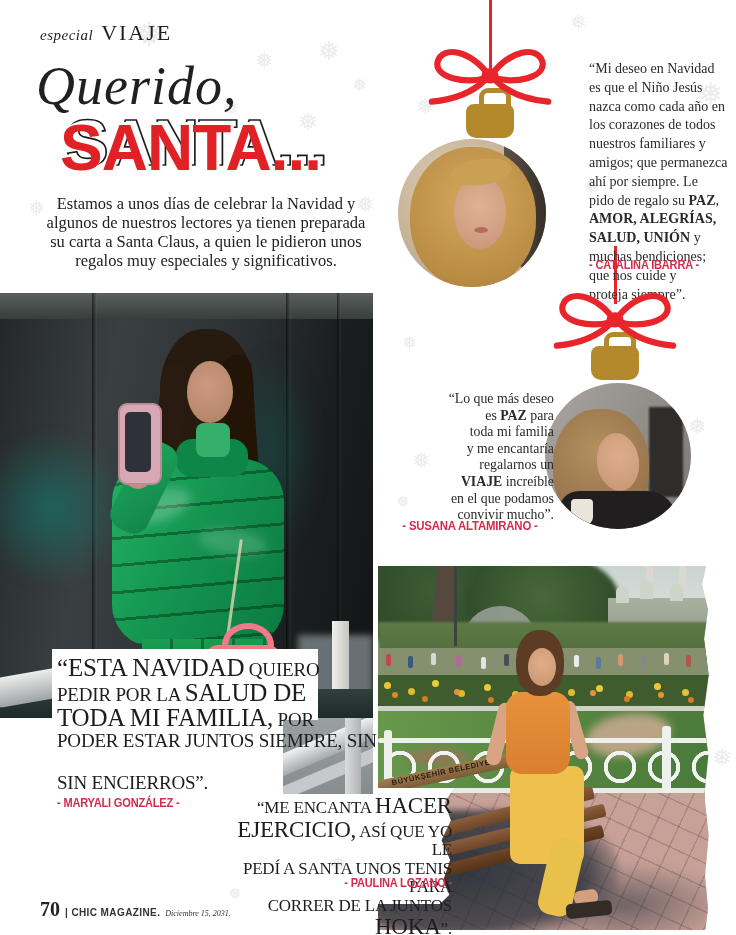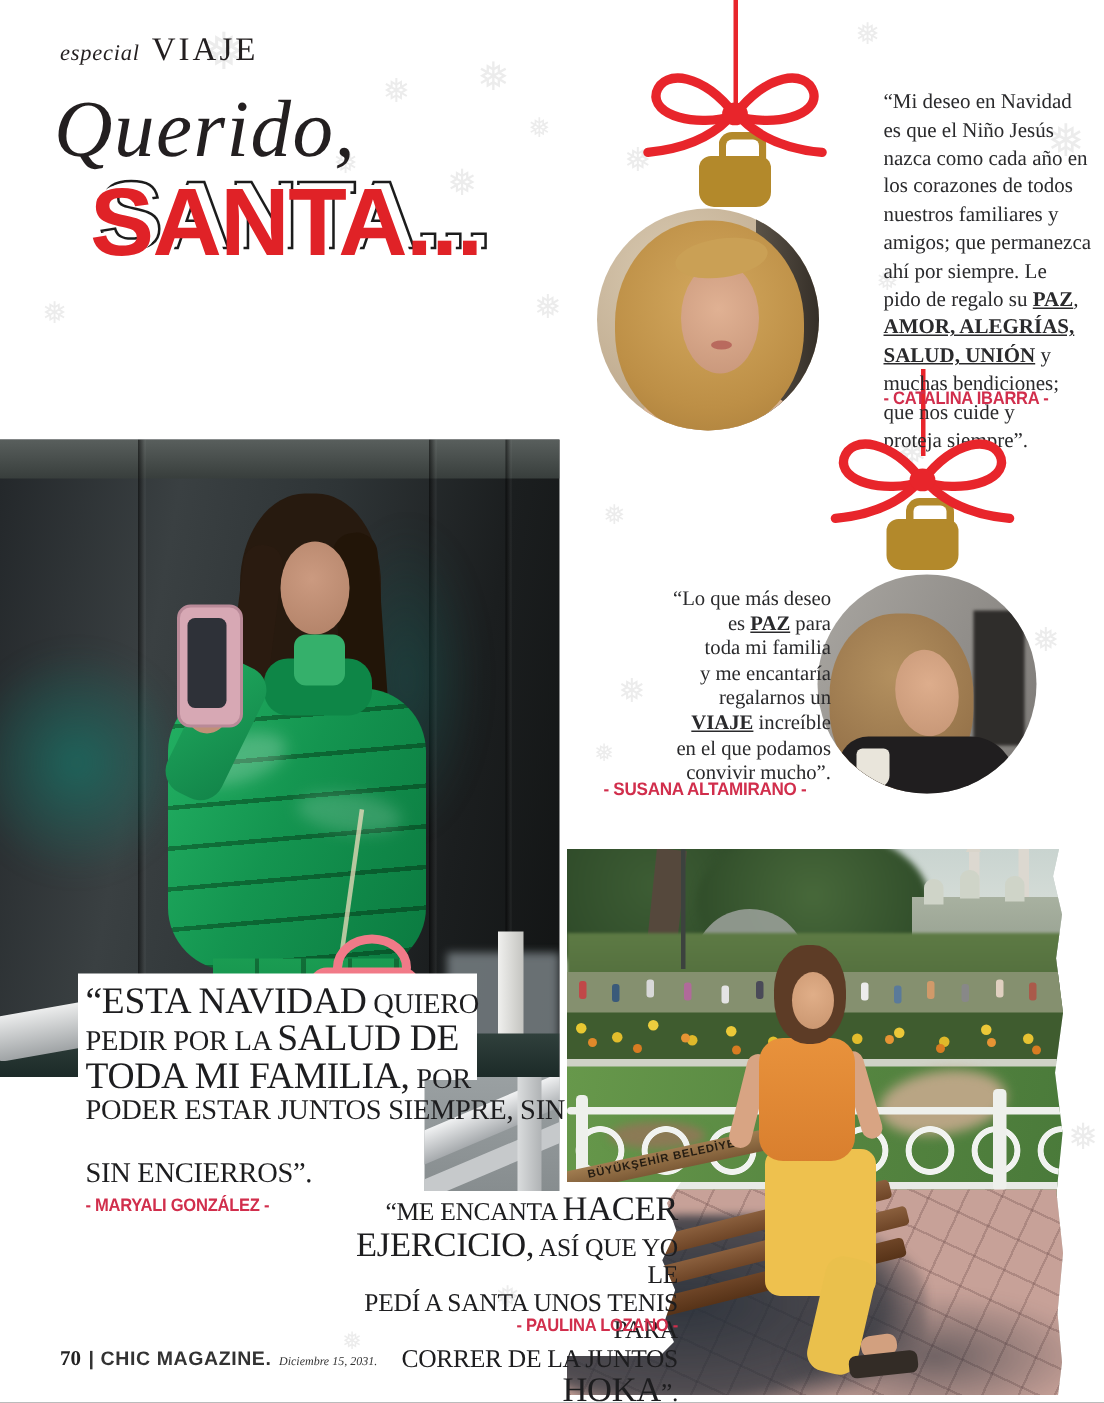--- a/index.html
+++ b/index.html
@@ -82,21 +82,21 @@
   
   .white-box{position:absolute;left:52px;top:649px;width:266px;height:71px;background:#fff;z-index:2;}
   .quote-display{position:absolute;z-index:3;font-family:"Liberation Serif",serif;color:#1d1d1f;}
   .quote-maryali{left:57px;top:655px;width:345px;font-size:19px;line-height:21px;text-align:left;letter-spacing:-.2px;}
   .quote-maryali .em{font-size:25px;line-height:1;}
   .quote-paulina{left:220px;top:794px;width:232px;font-size:17px;line-height:18.5px;text-align:right;letter-spacing:-.2px;}
   .quote-paulina .em{font-size:23px;line-height:1;}
 
   
   .quote-small{position:absolute;z-index:3;font-size:14px;line-height:18.8px;color:#2a2a2c;}
-  .quote-small .em{font-weight:700;text-decoration:underline;}
+  .quote-small .em{font-weight:700;}
   .quote-catalina{left:589px;top:60px;width:142px;text-align:left;}
   .quote-susana{left:410px;top:391px;width:144px;text-align:right;line-height:16.6px;font-size:13.8px;}
 
   
   .attr{position:absolute;z-index:3;font-family:"Liberation Sans",sans-serif;font-weight:700;
         font-size:12px;letter-spacing:-.2px;color:var(--attribution-red,#d12e4c);white-space:nowrap;}
   .attr-maryali{left:57px;top:796px;transform:scaleX(.92);transform-origin:left;}
   .attr-catalina{left:589px;top:258px;transform:scaleX(.92);transform-origin:left;}
   .attr-susana{left:396px;top:519px;width:148px;text-align:center;transform:scaleX(.95);}
   .attr-paulina{left:220px;top:876px;width:232px;text-align:right;transform:scaleX(.92);transform-origin:right;}
@@ -206,22 +206,22 @@
   .wm-pants{left:132px;top:200px;width:74px;height:98px;border-radius:10px;background:#eec14e;}
   .wm-leg{left:166px;top:272px;width:34px;height:78px;border-radius:12px;background:#eac04c;transform:rotate(13deg);}
   .wm-foot{left:196px;top:324px;width:24px;height:14px;border-radius:6px;background:#d2a07f;transform:rotate(-8deg);}
   .wm-sandal{left:188px;top:336px;width:46px;height:15px;border-radius:5px;background:#332c26;transform:rotate(-6deg);}
 
   .white-patch{position:absolute;left:376px;top:788px;width:78px;height:116px;background:#fff;z-index:2;
     clip-path:polygon(0 0,100% 0,88% 12%,96% 28%,84% 45%,95% 62%,86% 80%,94% 92%,82% 100%,0 100%);}
 
   
   .footer{position:absolute;left:40px;top:898px;z-index:3;display:flex;align-items:baseline;gap:5px;}
-  .footer-num{font-size:14px;font-weight:700;color:#222;}
-  .footer-mag{font-family:"Liberation Sans",sans-serif;font-size:13px;font-weight:700;
+  .footer-num{font-size:20px;font-weight:700;color:#222;}
+  .footer-mag{font-family:"Liberation Sans",sans-serif;font-size:10px;font-weight:700;
               letter-spacing:.4px;color:#333;}
   .footer-date{font-style:italic;font-size:8px;color:#333;}
 </style>
 </head>
 <body>
 
 <div class="page">
 
   <div id="snowflakes">
       <span style="left: 135px; top: 14px; font-size: 34px;">❅</span>
@@ -252,20 +252,21 @@
     <span class="kicker-caps">VIAJE</span>
   </header>
 
   <h1 class="title1">Querido,</h1>
 
   <div class="santa-wrap">
     <span class="santa-outline" aria-hidden="true">SANTA...</span>
     <span class="santa-red">SANTA...</span>
   </div>
 
+  <p class="intro">Estamos a unos días de celebrar la Navidad y algunos de nuestros lectores ya tienen preparada su carta a Santa Claus, a quien le pidieron unos regalos muy especiales y significativos.</p>
 
   <div class="photo-elevator">
     <div class="ev-top"></div>
     <div class="ev-seam" style="left:92px"></div>
     <div class="ev-seam" style="left:286px"></div>
     <div class="ev-seam" style="left:337px;width:4px"></div>
     <div class="ev-teal1"></div>
     <div class="ev-teal2"></div>
     <div class="ev-grayR"></div>
     <div class="ev-post"></div>

